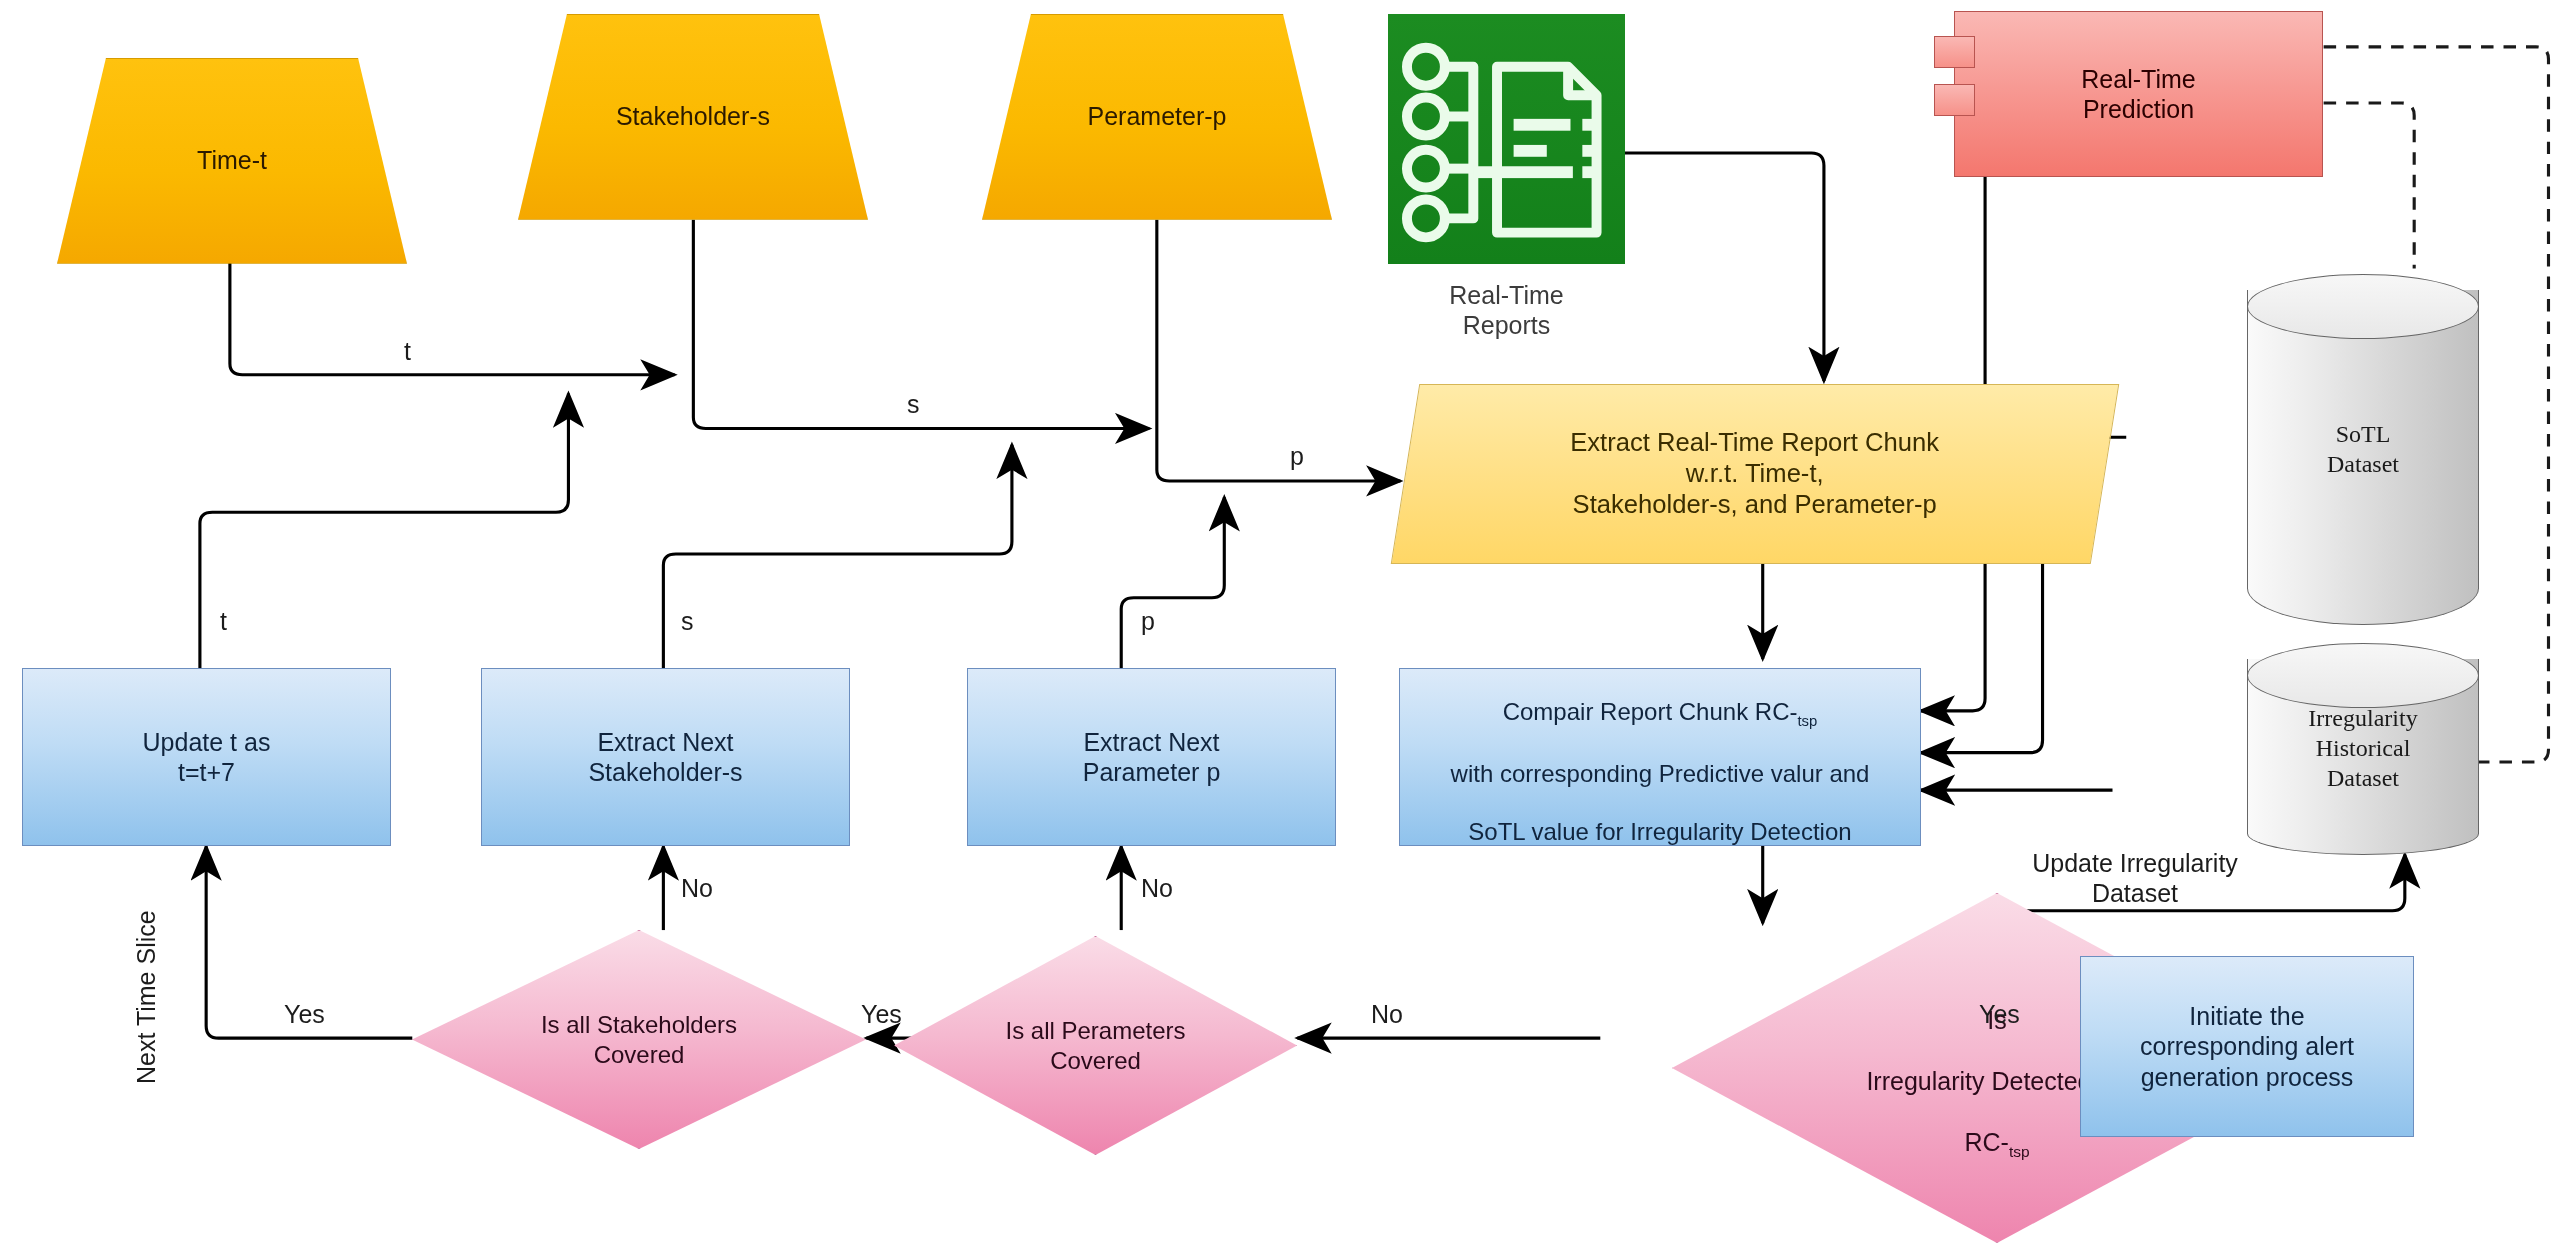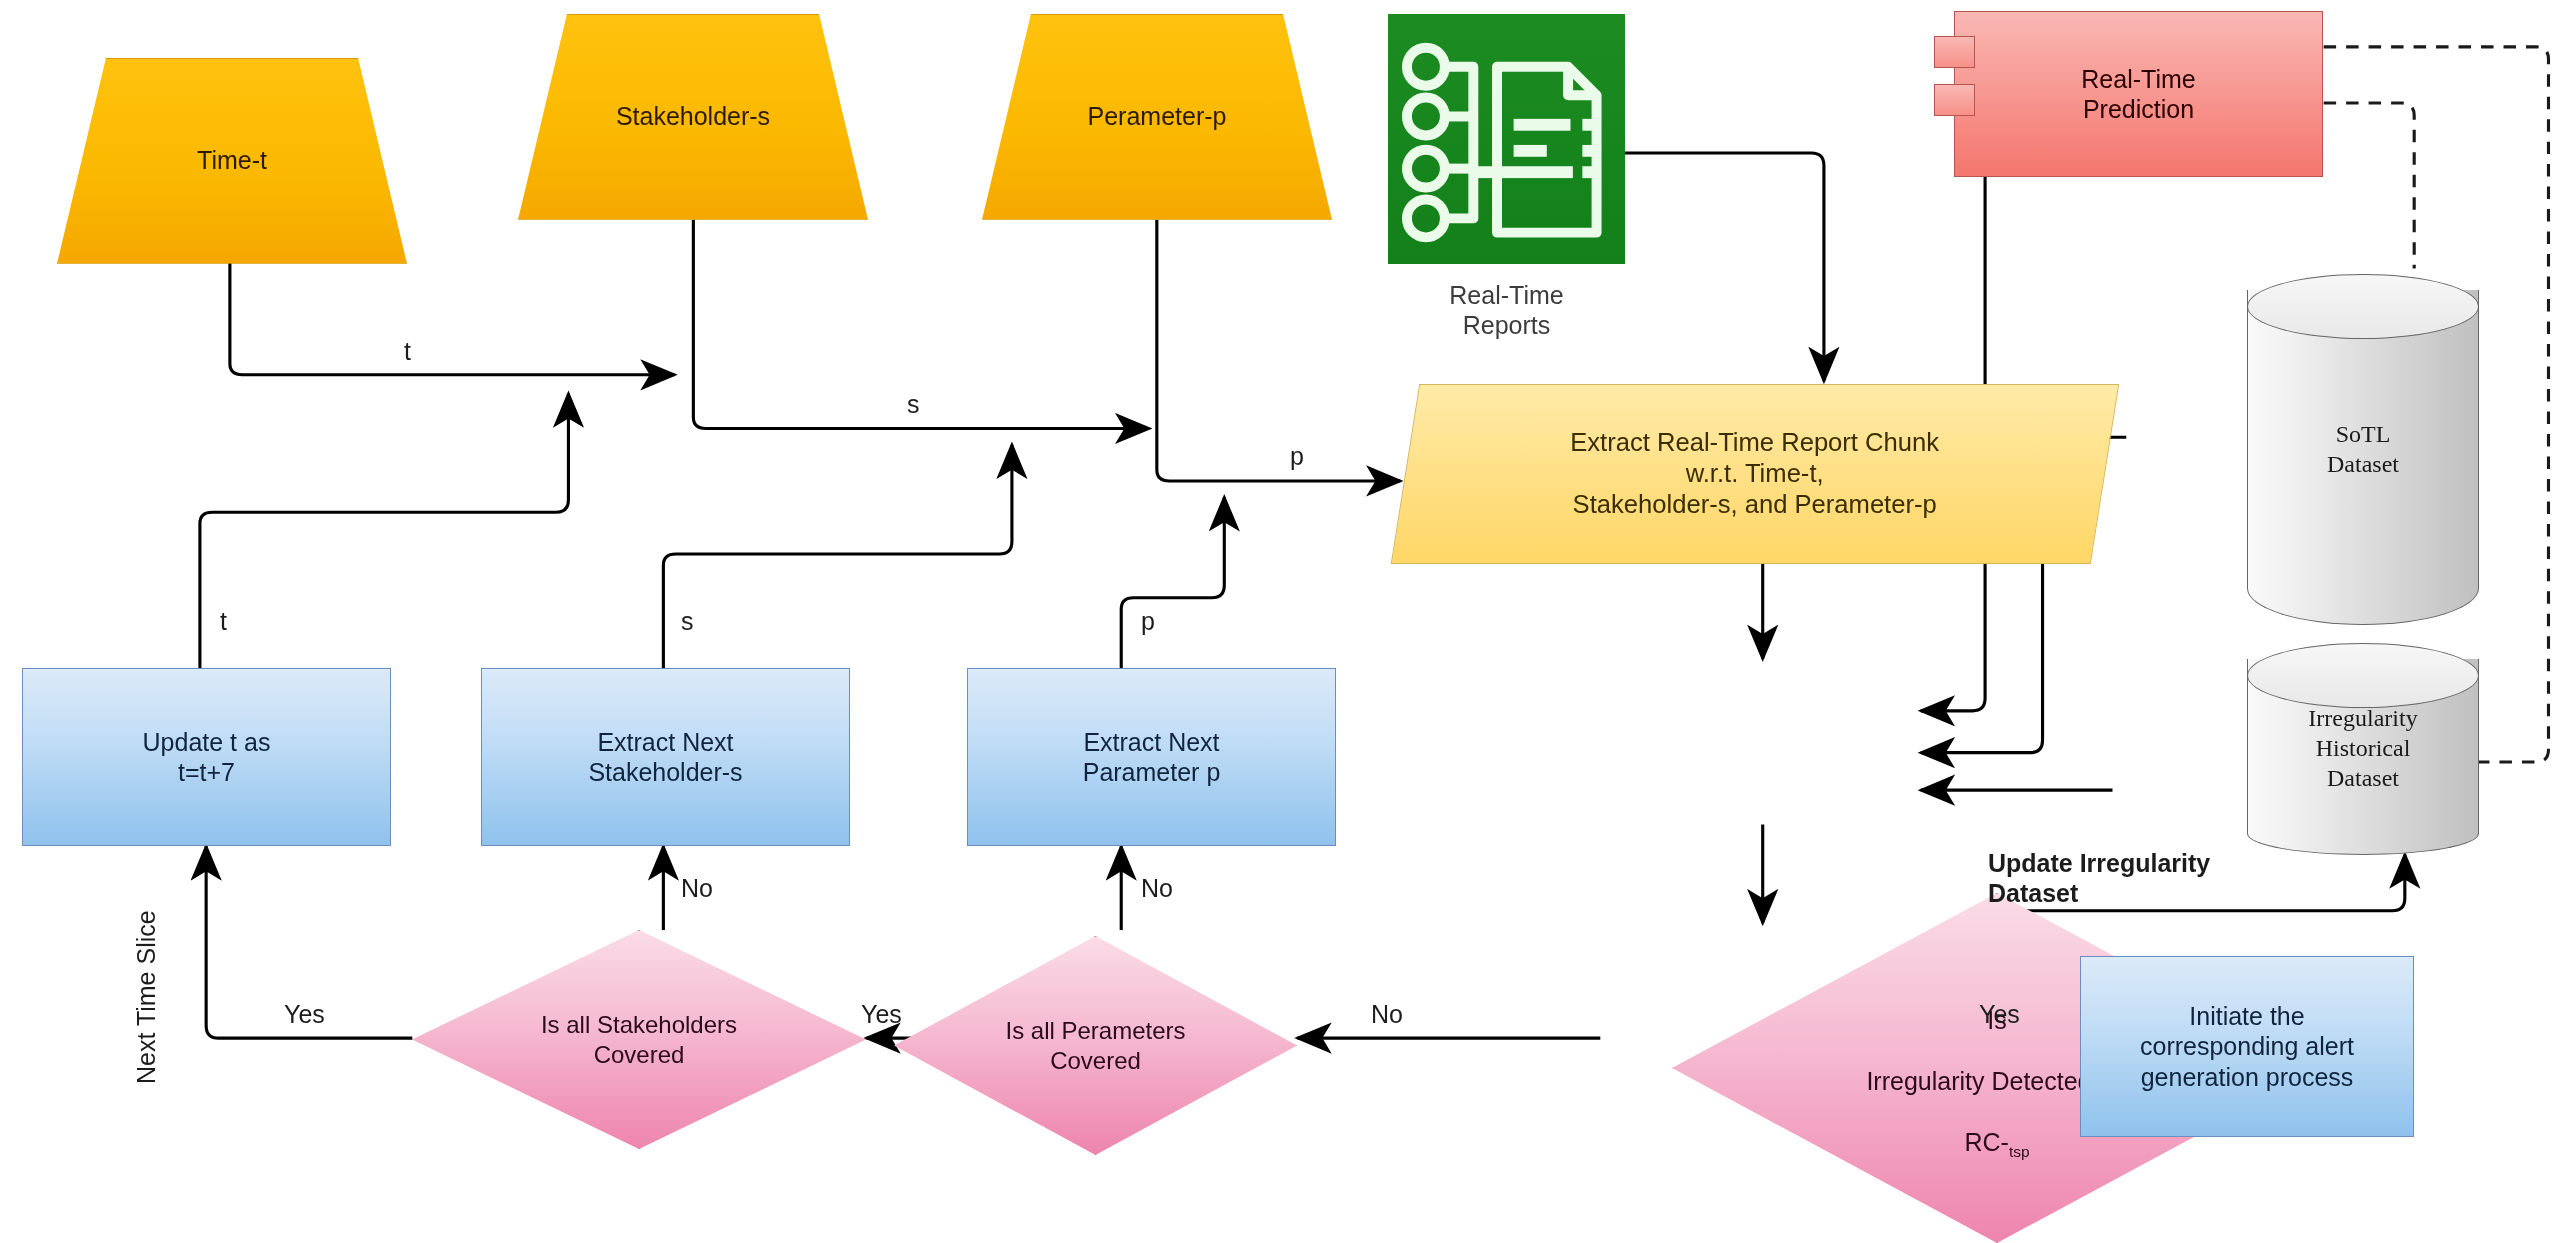--- a/index.html
+++ b/index.html
@@ -299,20 +299,27 @@
   <div class="node process" style="left:481px; top:668px; width:369px; height:178px;">
     <span class="lbl">Extract Next
 Stakeholder-s</span>
   </div>
 
   <div class="node process" style="left:967px; top:668px; width:369px; height:178px;">
     <span class="lbl">Extract Next
 Parameter p</span>
   </div>
 
+  <div class="node process" style="left:1399px; top:668px; width:522px; height:178px; font-size:24px;">
+    <span class="lbl">
+      <span>Compair Report Chunk RC-</span><span class="sub">tsp</span><br>
+      <span>with corresponding Predictive valur and</span><br>
+      <span>SoTL value for Irregularity Detection</span>
+    </span>
+  </div>
 
   <div class="node decision" style="left:412px; top:930px; width:454px; height:219px;">
     <span class="lbl">Is all Stakeholders
 Covered</span>
   </div>
 
   <div class="node decision" style="left:894px; top:936px; width:403px; height:219px;">
     <span class="lbl">Is all Perameters
 Covered</span>
   </div>
@@ -342,17 +349,17 @@
   <div class="elabel" style="left:681px; top:873px;">No</div>
   <div class="elabel" style="left:1141px; top:873px;">No</div>
   <div class="elabel" style="left:1371px; top:999px;">No</div>
 
   <div class="elabel" style="left:284px; top:999px;">Yes</div>
   <div class="elabel" style="left:861px; top:999px;">Yes</div>
   <div class="elabel" style="left:1979px; top:999px;">Yes</div>
 
   <div class="elabel vert" style="left:131px; top:1084px;">Next Time Slice</div>
 
-  <div class="elabel" style="left:1988px; top:848px; width:294px;font-weight:bold;">Update Irregularity
+  <div class="elabel" style="left:1988px; top:848px; text-align:center; width:294px;">Update Irregularity
 Dataset</div>
 
 </div>
 
 
 </body></html>

